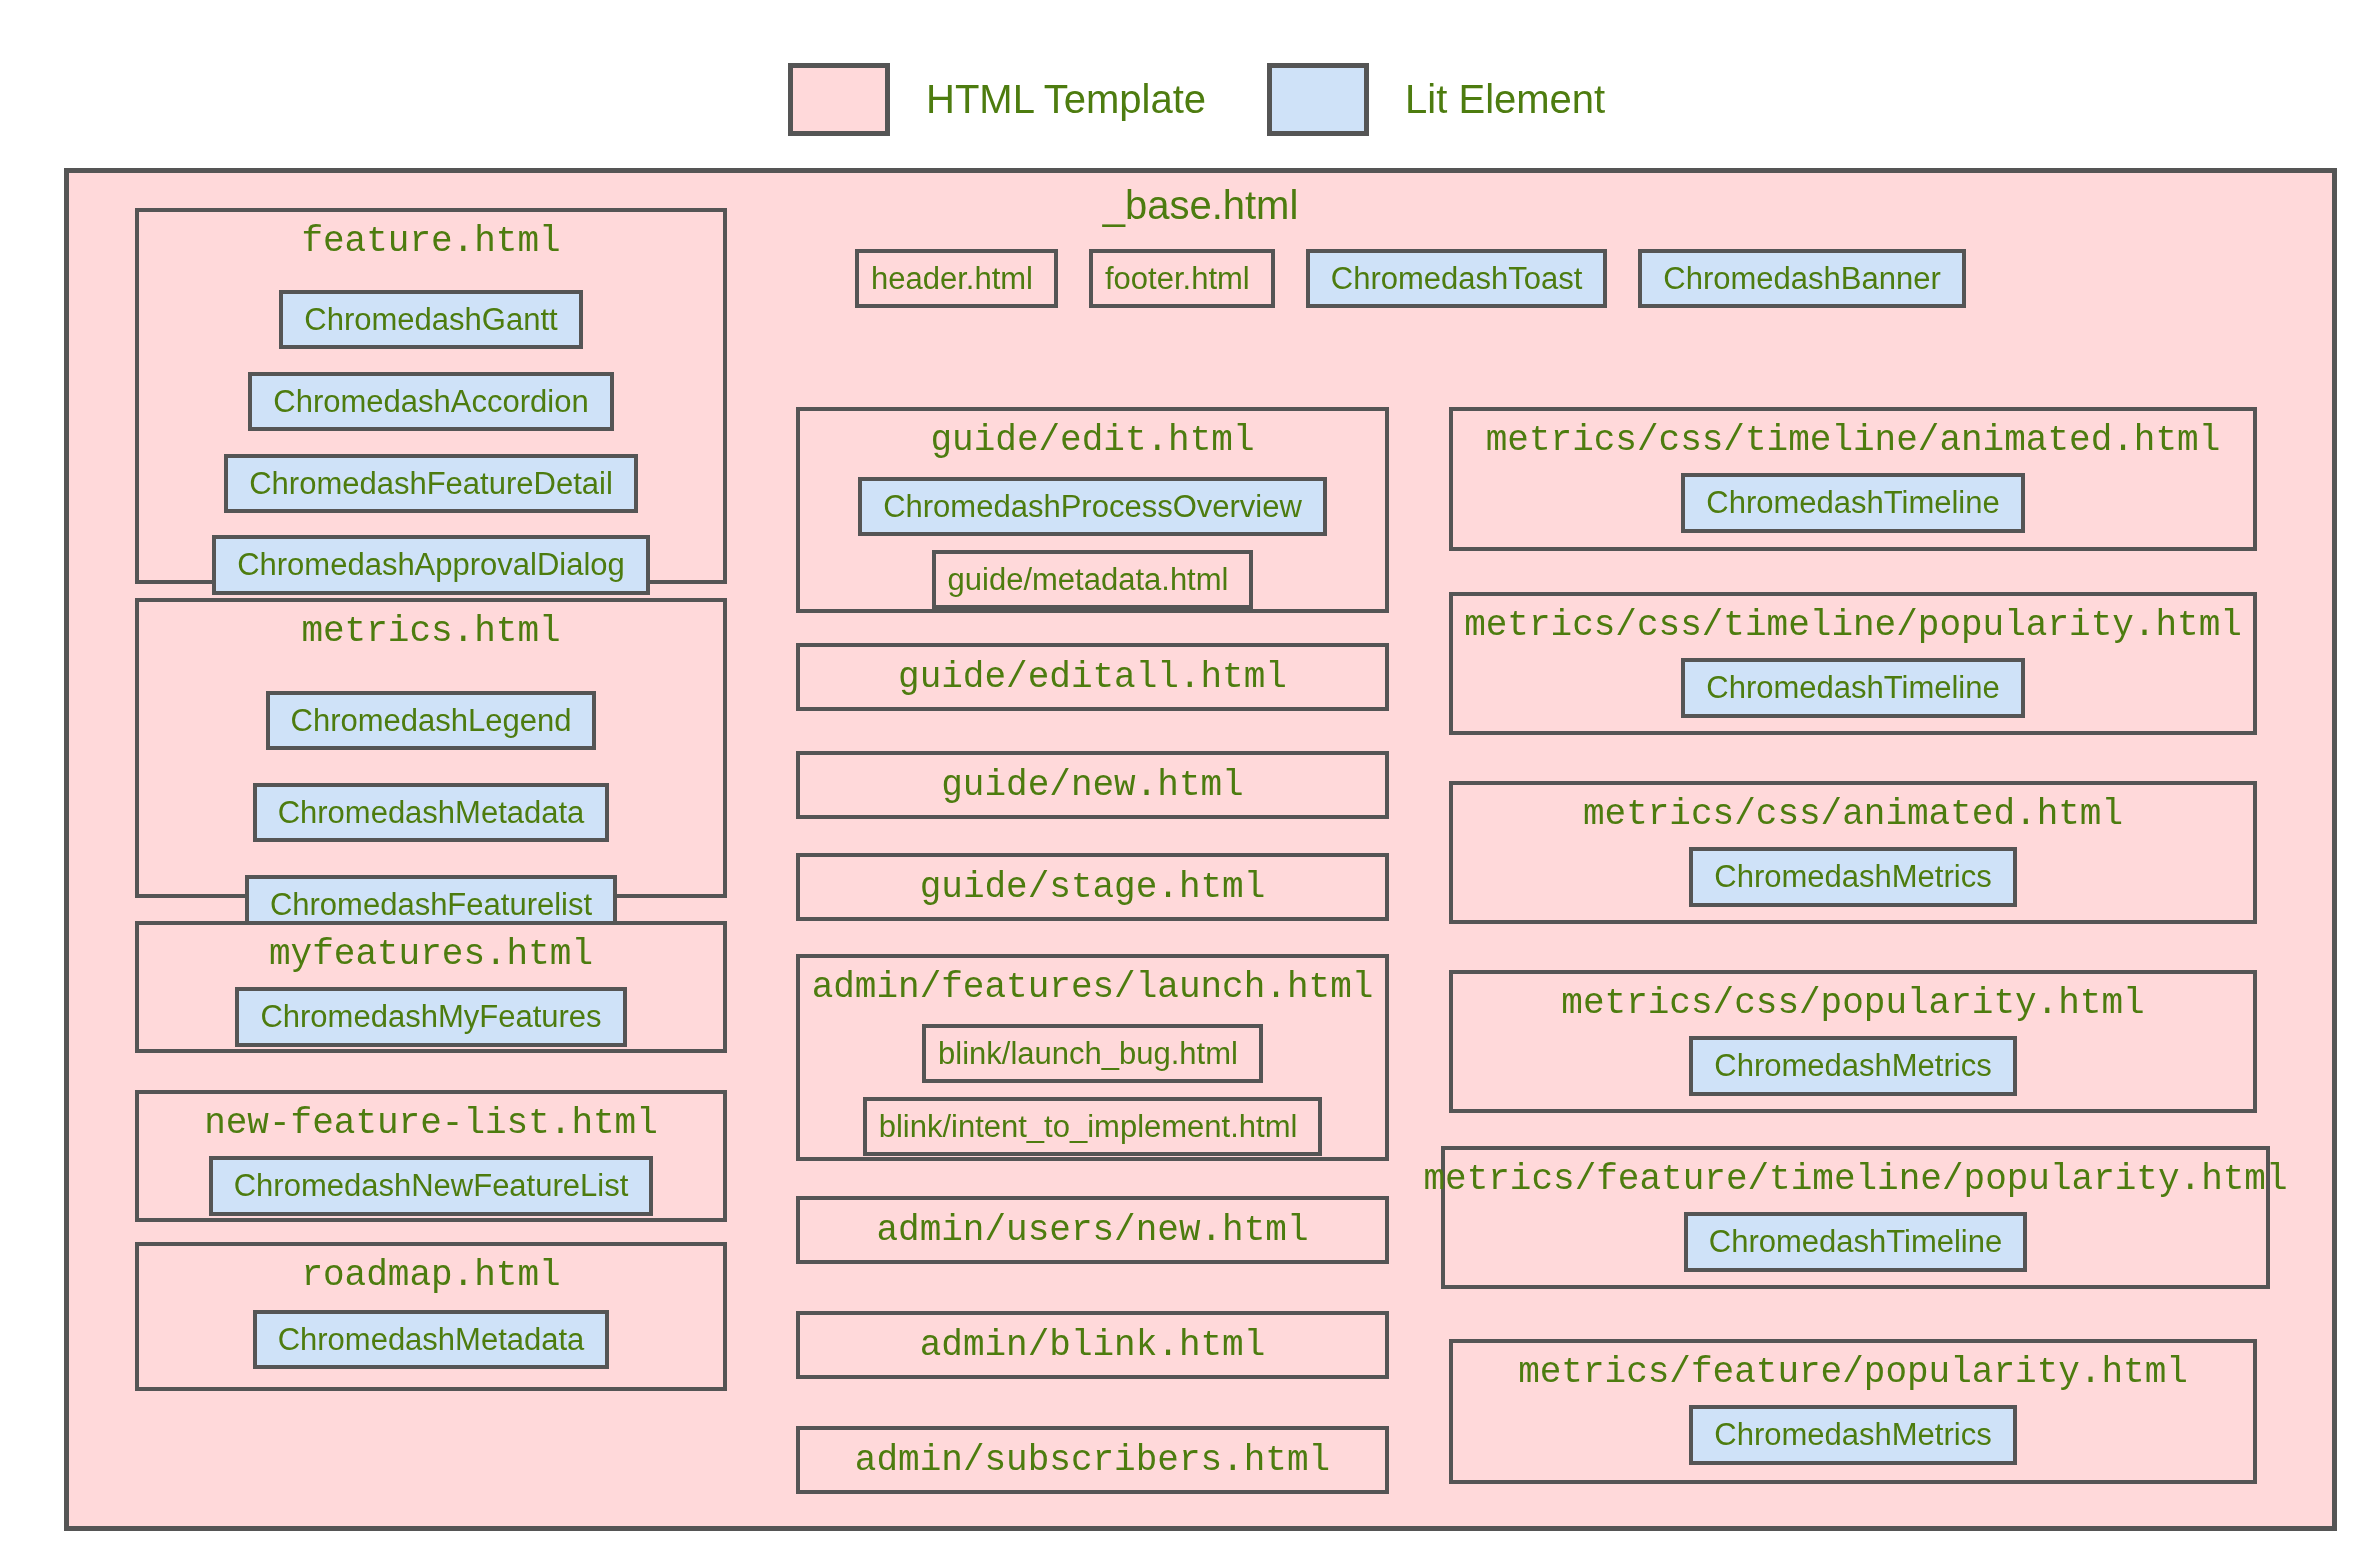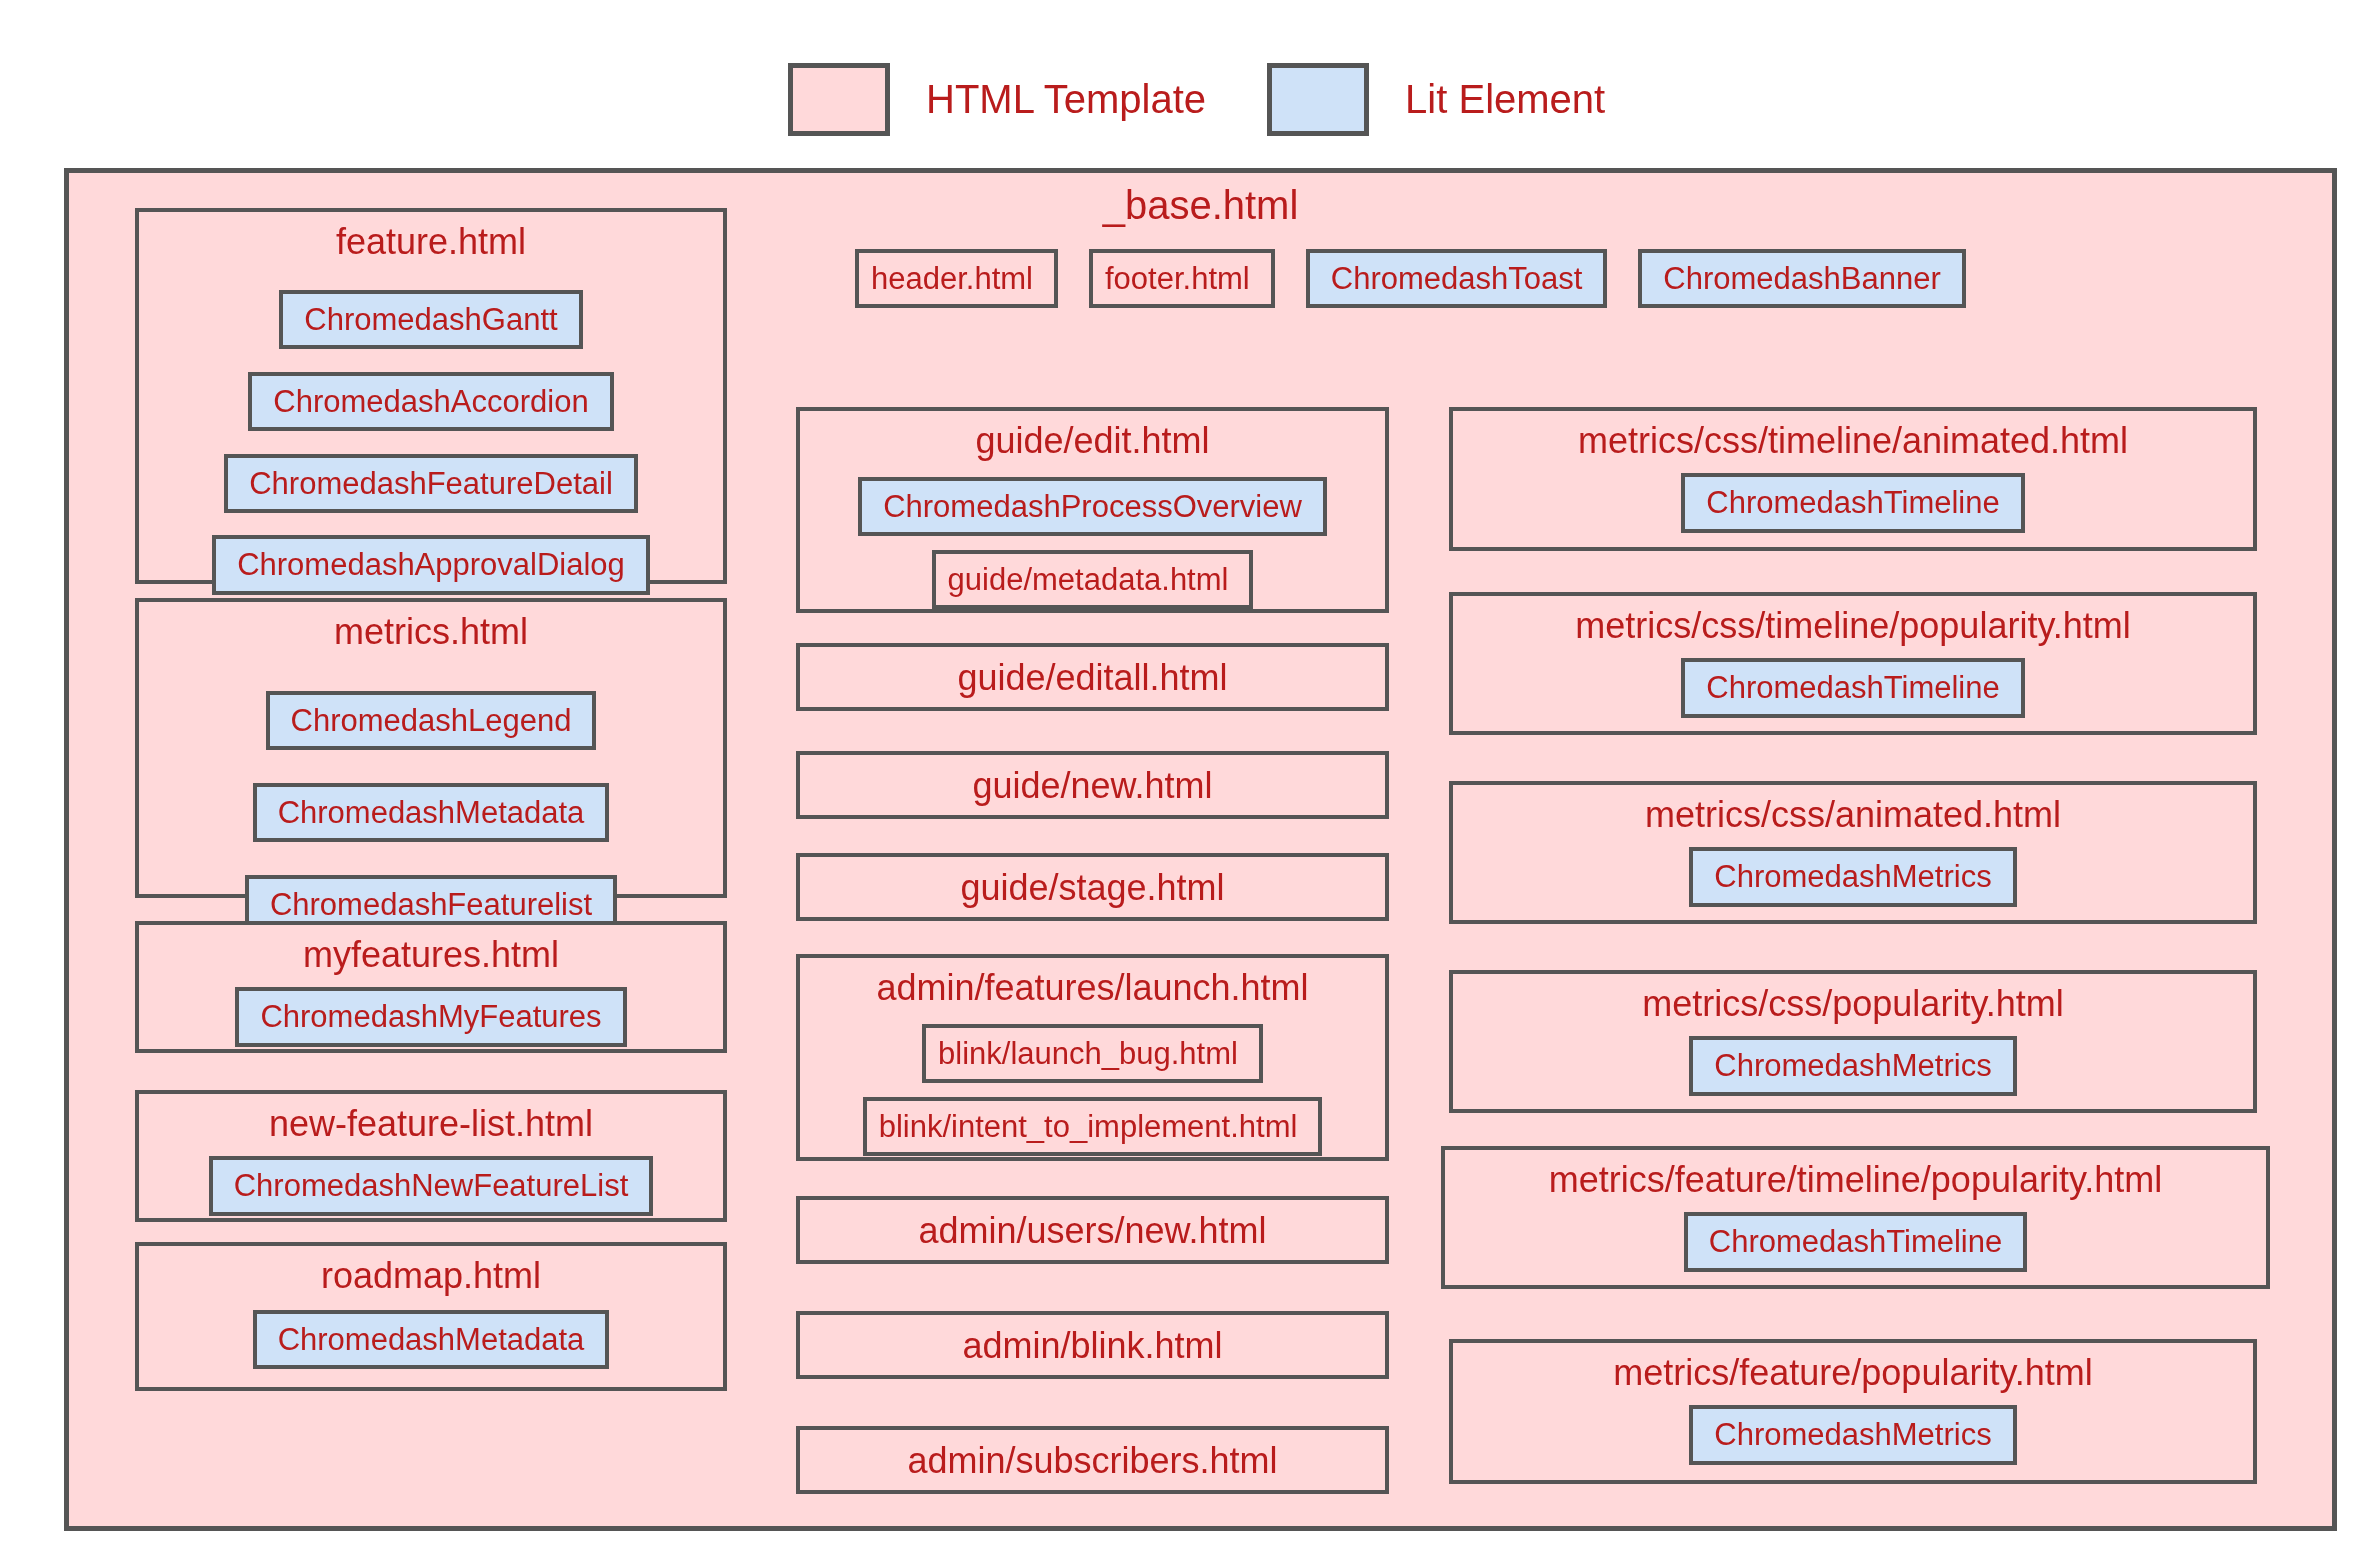--- a/index.html
+++ b/index.html
@@ -1,19 +1,19 @@
 <!DOCTYPE html>
 <html style="font-size:14px"><head>
 <meta charset="utf-8">
 <style>
   * { margin:0; padding:0; box-sizing:border-box; }
   html,body { background:#ffffff; }
   .canvas {
     position:relative; width:2377px; height:1563px; background:#ffffff;
-    font-family:"Liberation Sans", sans-serif; color:#b91c1c; overflow:hidden;
+    font-family:"Liberation Sans", sans-serif; color:#4d7c0f; overflow:hidden;
   }
   
   .legend { position:absolute; left:788px; top:63px; display:flex; align-items:center; }
   .swatch { width:102px; height:73px; border:5.2px solid #555555; flex:none; }
   .swatch.template { background:#ffd9da; }
   .swatch.lit { background:#cfe2f8; }
   .legend-label { font-size:40px; margin-left:36px; white-space:nowrap; }
   .legend-label.first { margin-right:61px; }
   
   .base-box {
@@ -27,21 +27,21 @@
     border:4.3px solid #555555; font-size:31px; padding:7px 21px; white-space:nowrap;
     display:flex; align-items:center; justify-content:center; line-height:1.2;
   }
   .chip.template { background:#ffd9da;padding-left:12px; }
   .chip.lit { background:#cfe2f8; }
   
   .group {
     position:absolute; background:#ffd9da; border:4.3px solid #555555;
     display:flex; flex-direction:column; align-items:center;
   }
-  .group .title { font-size:36px; line-height:1.25; margin-top:7px; }
+  .group .title { font-size:36px; line-height:1.25; margin-top:7px;font-family:Liberation Mono, monospace; }
   .group.center { justify-content:center; }
   .group.center .title { margin-top:0; }
   
   .col-left   { left:66px;   width:592px; }
   .b-feature       { top:35px;   height:376px; gap:22.6px; }
   .b-features      { top:425px;  height:300px; gap:33px; }
   .b-myfeatures    { top:748px;  height:132px; gap:10.4px; }
   .b-newfeaturelist{ top:917px; height:132px; gap:10.4px; }
   .b-roadmap       { top:1069px; height:149px; gap:12px; }
   .b-settings      { top:1238px; height:80px; }

